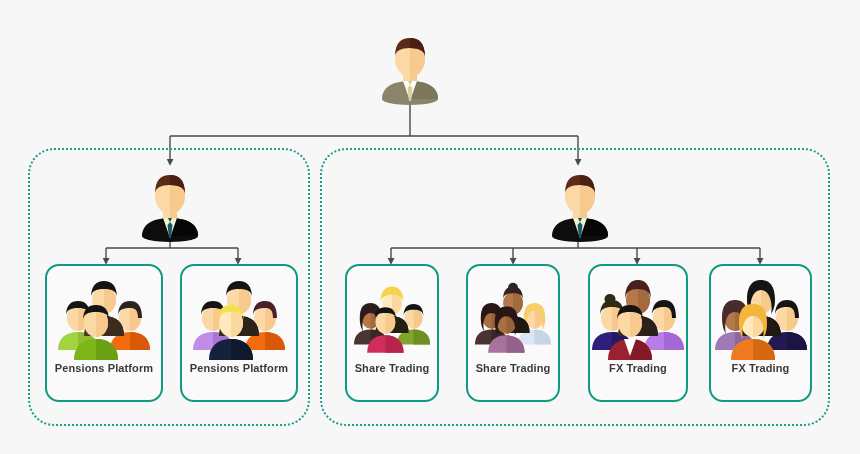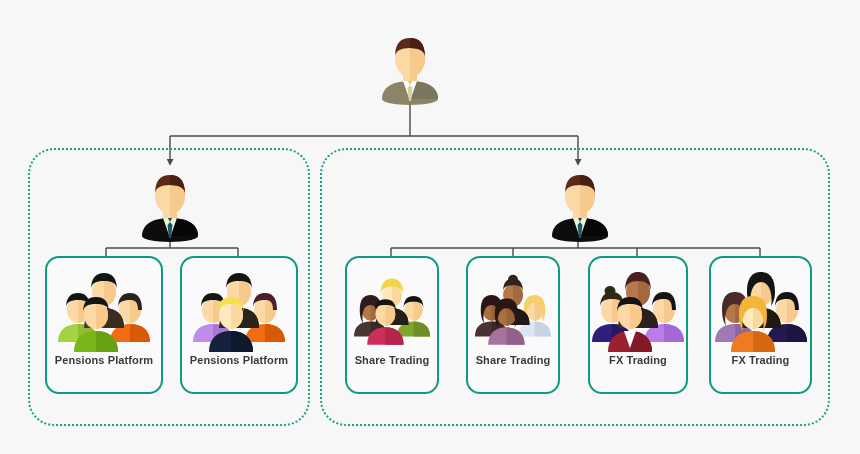--- a/index.html
+++ b/index.html
@@ -47,21 +47,21 @@
   .team-card {
     position: absolute;
     box-sizing: border-box;
     border: 2.5px solid #0f9b82;
     border-radius: 14px;
     background: #fafafa;
     display: flex;
     flex-direction: column;
     align-items: center;
     justify-content: flex-start;
-    top: 256px;
+    top: 264px;
     height: 138px;
   }
   .team-card .team-art {
     margin-top: 10px;
     width: 104px;
     height: 84px;
   }
   .team-card .team-label {
     margin-top: 2px;
     font-size: 11px;

